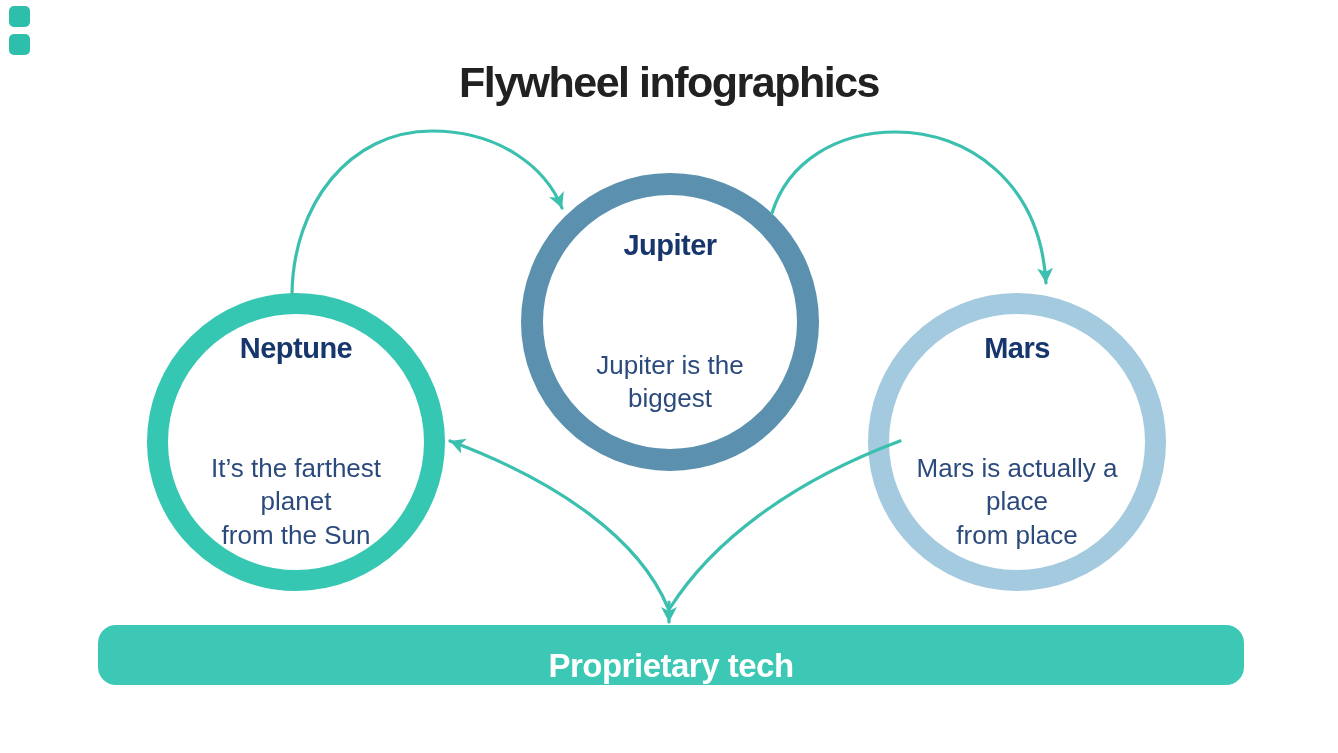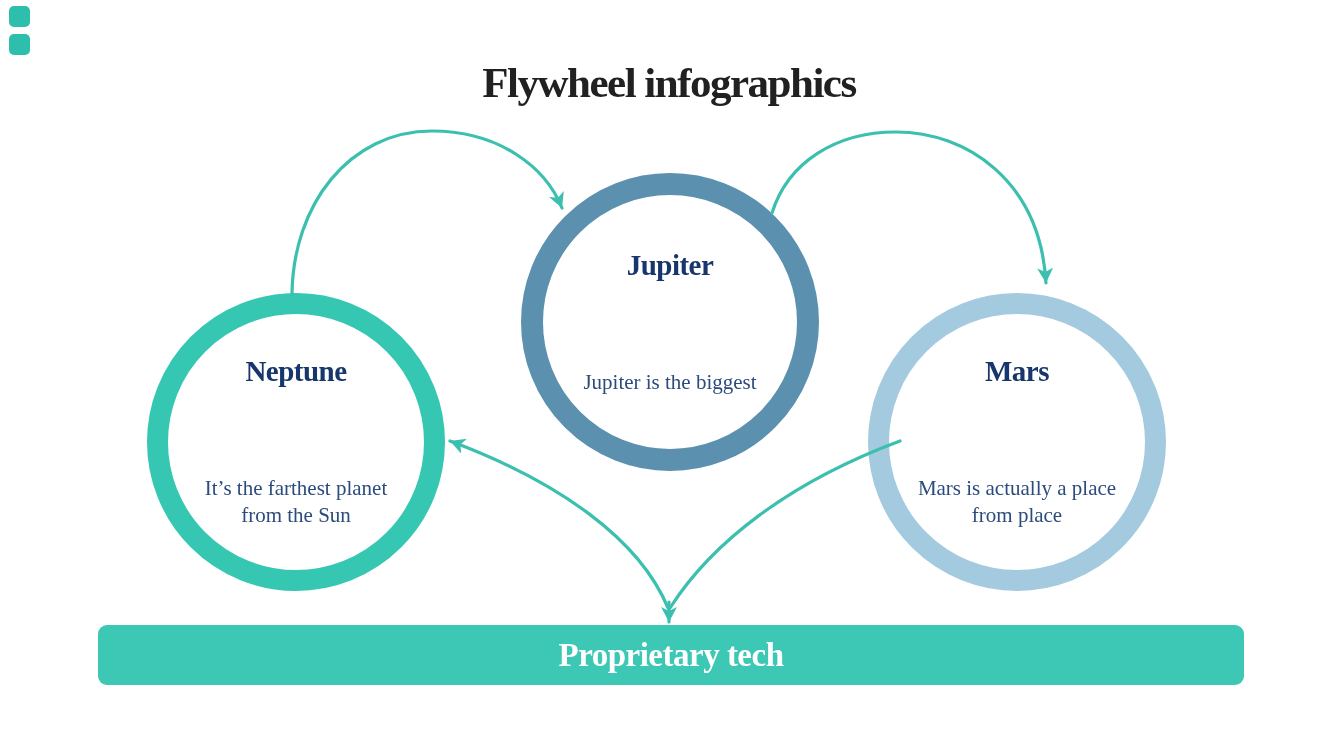--- a/index.html
+++ b/index.html
@@ -1,21 +1,21 @@
 <!DOCTYPE html>
 <html><head>
 <meta charset="utf-8">
 <style>
   html, body { margin: 0; padding: 0; background: #ffffff; }
   .canvas {
     position: relative;
     width: 1338px;
     height: 753px;
     background: #ffffff;
-    font-family: Liberation Serif, serif;
+    font-family: Liberation Sans, sans-serif;
     overflow: hidden;
   }
 
   
   .decor-square {
     position: absolute;
     width: 21px;
     height: 21px;
     border-radius: 5px;
     background: var(--sq, #2EBEAC);
@@ -58,37 +58,37 @@
   #node-mars    { left: 868px; top: 293px; }
 
   .node-title {
     font-size: 29px;
     font-weight: bold;
     letter-spacing: -0.5px;
     color: var(--node-title-color, #17366B);
     margin-bottom: 7px;
   }
   .node-desc {
-    font-size: 21px;
+    font-size: 26px;
     line-height: 1.28;
     color: var(--node-body-color, #2C4B7C);
     margin-top: 48px;
   }
 
   
   .bar {
     position: absolute;
     left: 98px;
     top: 625px;
     width: 1146px;
     height: 60px;
-    border-radius: 9px;
+    border-radius: 18px;
     background: var(--bar, #3DC7B5);
     display: flex;
-    align-items: center;
+    align-items: flex-end;
     justify-content: center;
   }
   .bar-label {
     color: var(--bar-text, #ffffff);
     font-size: 33px;
     font-weight: bold;
     letter-spacing: -0.5px;
   }
 
   

